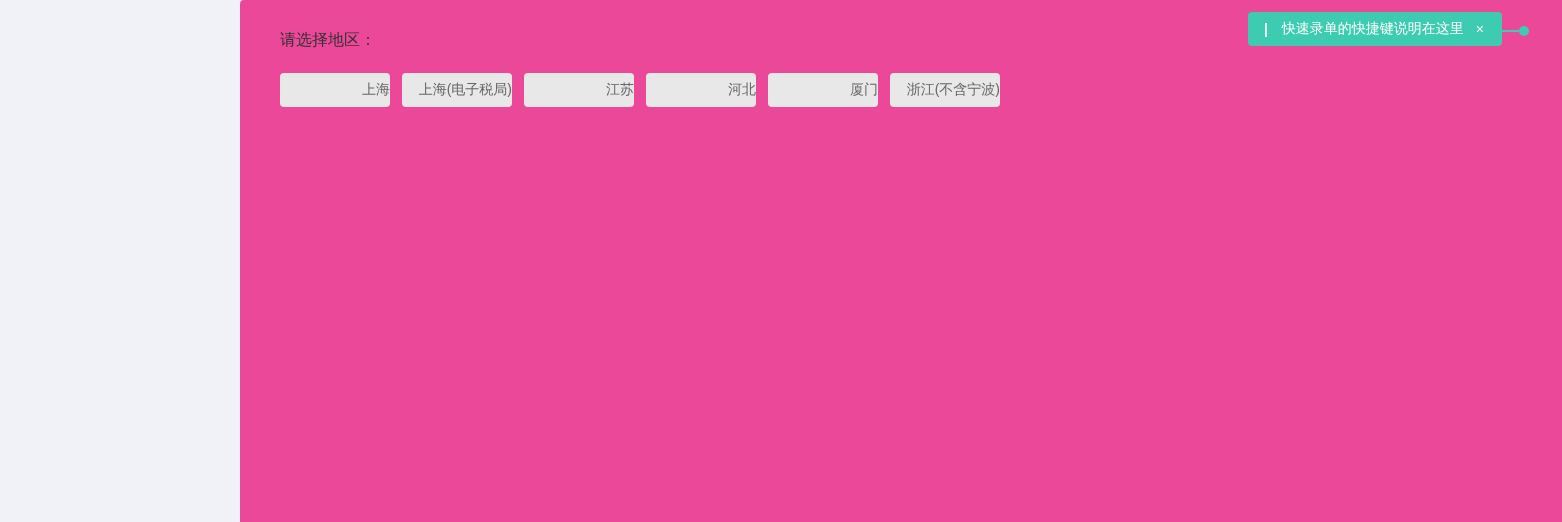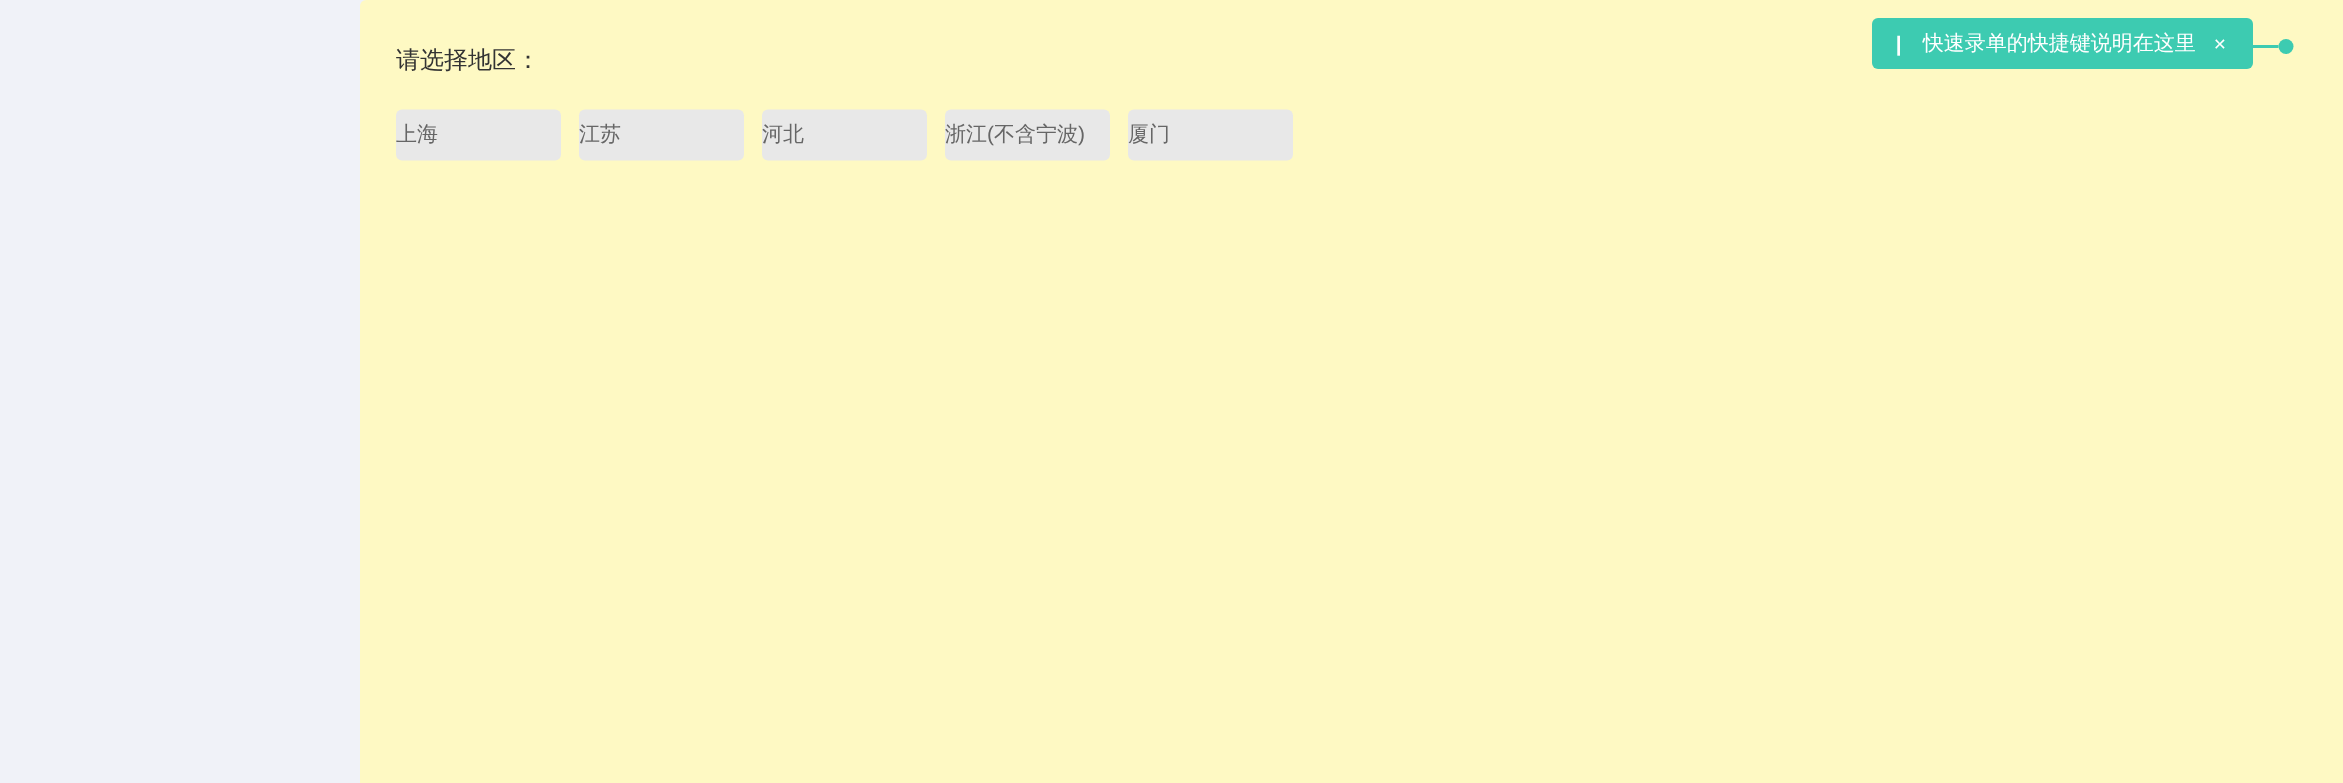--- a/index.html
+++ b/index.html
@@ -25,23 +25,23 @@
       height: 100%;
       background: #f0f2f8;
     }
 
     .main-content {
       position: absolute;
       left: 240px;
       top: 0;
       right: 0;
       bottom: 0;
-      background: #fef9c3;
+      background: #ec4899;
       border-radius: 4px 0 0 0;
-      padding: 30px 24px;
+      padding: 30px 40px;
     }
 
     .region-label {
       font-size: 16px;
       color: #333;
       margin-bottom: 22px;
       font-weight: normal;
     }
 
     .region-buttons {
@@ -52,21 +52,21 @@
 
     .region-btn {
       background: #e8e8e8;
       border: none;
       border-radius: 4px;
       padding: 8px 0;
       min-width: 110px;
       color: #666;
       font-size: 14px;
       cursor: pointer;
-      text-align: left;
+      text-align: right;
       outline: none;
     }
 
     
     .tooltip-banner {
       position: absolute;
       top: 12px;
       right: 60px;
       background: #3dcbb1;
       color: #fff;
@@ -118,24 +118,25 @@
 </head>
 <body>
 
 <div class="sidebar"></div>
 
 <div class="main-content">
   <div class="region-label">请选择地区：</div>
   <div class="region-buttons">
 
   <button class="region-btn">上海</button>
+      <button class="region-btn">上海(电子税局)</button>
       <button class="region-btn">江苏</button>
       <button class="region-btn">河北</button>
+      <button class="region-btn">厦门</button>
       <button class="region-btn">浙江(不含宁波)</button>
-      <button class="region-btn">厦门</button>
     </div>
 </div>
 
 <div class="tooltip-banner">
   <span>快速录单的快捷键说明在这里</span>
   <button class="tooltip-close">×</button>
 </div>
 <div class="tooltip-line"></div>
 <div class="tooltip-dot"></div>
 

